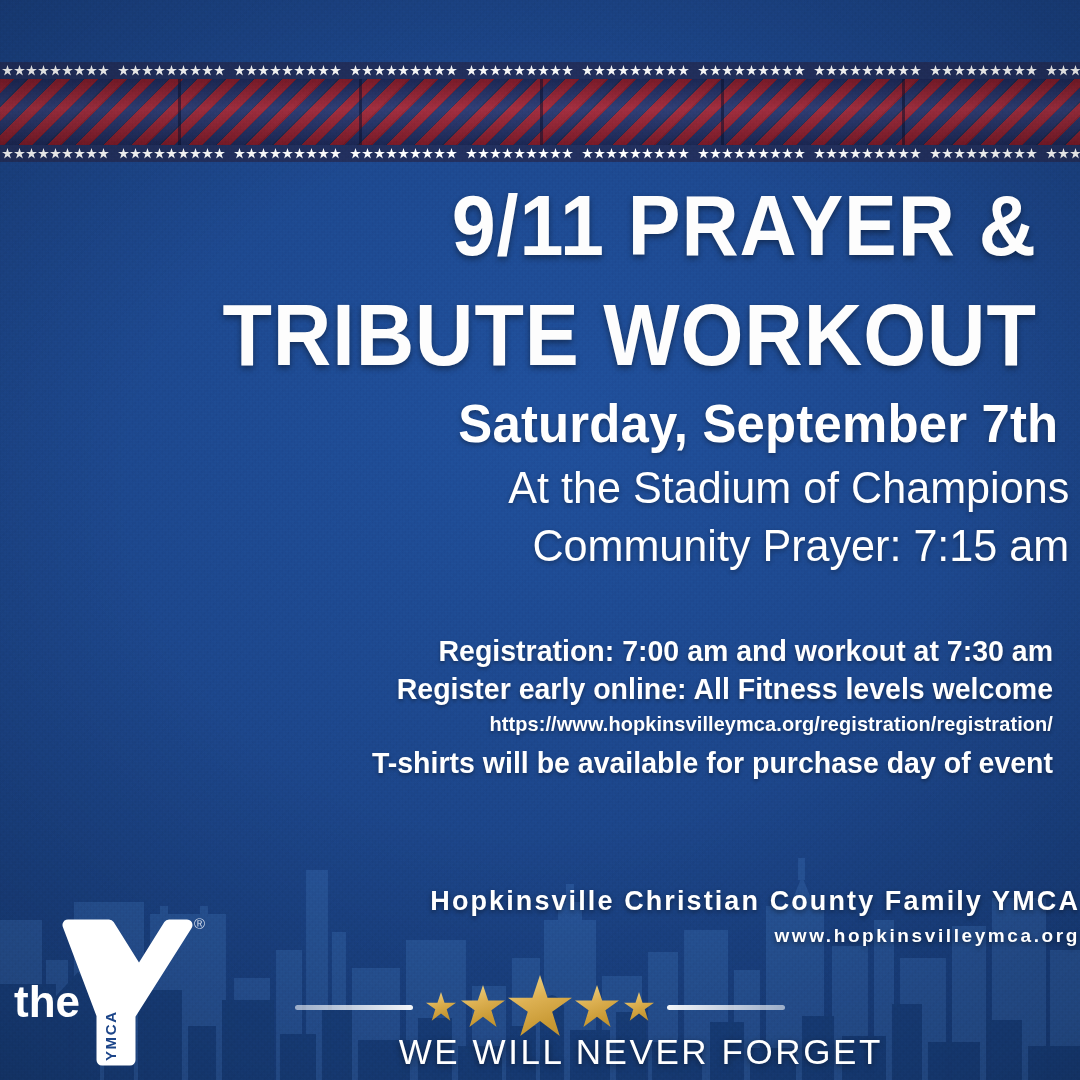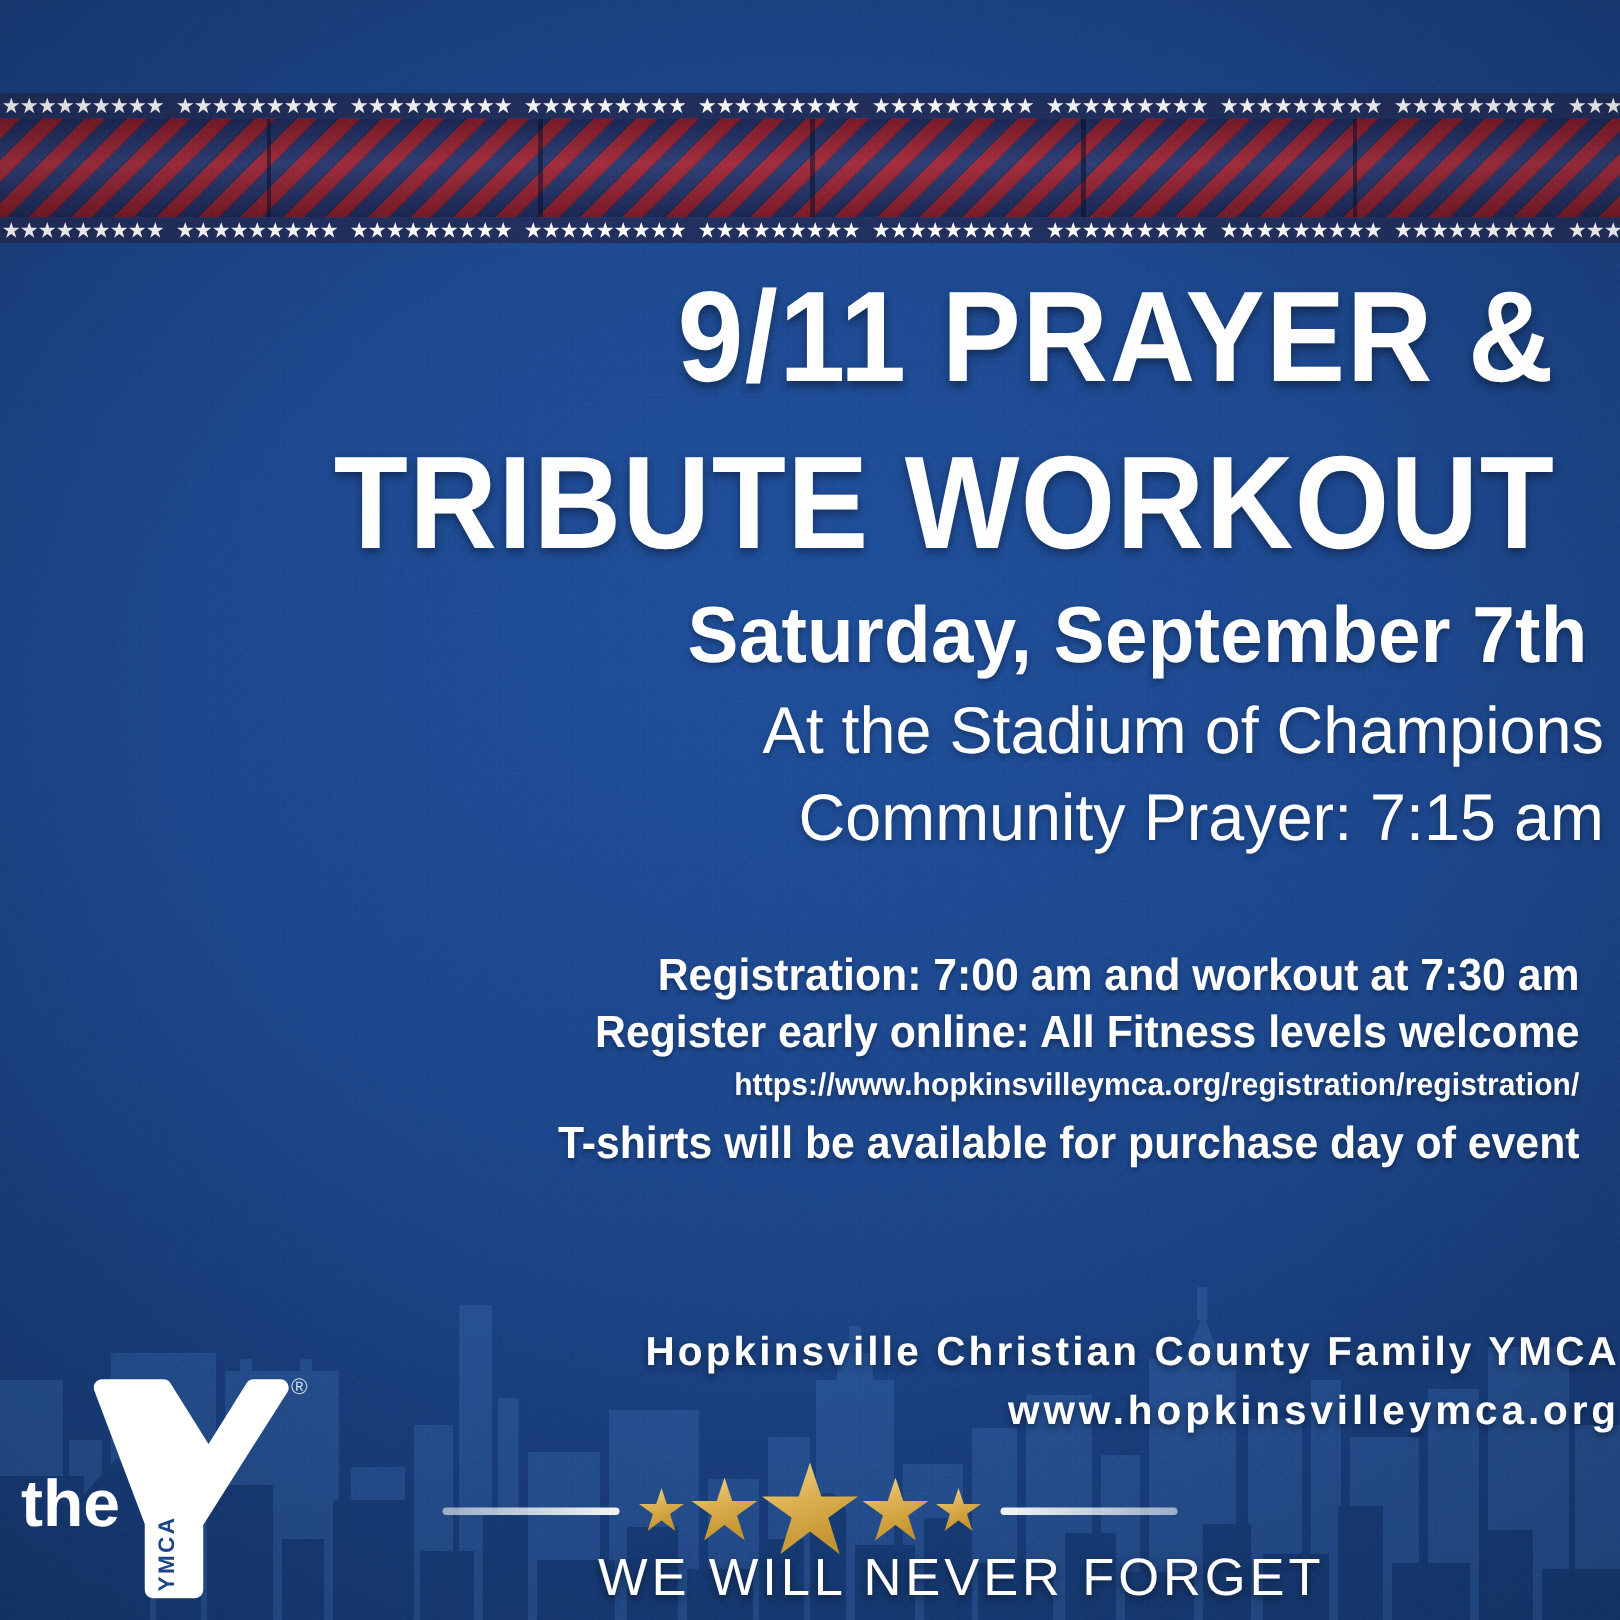--- a/index.html
+++ b/index.html
@@ -160,21 +160,21 @@
     font-weight:bold;
     font-size:27px;
     letter-spacing:2.1px;
     text-shadow:0 2px 5px rgba(0,0,0,.45);
     padding-left:16px;
   }
   .org-url {
     position:absolute; top:925px; left:0; width:1080px;
     font-family:"Liberation Sans Narrow","Liberation Sans", sans-serif;
     font-weight:bold;
-    font-size:27px;
+    font-size:19px;
     letter-spacing:2.6px;
     text-shadow:0 2px 5px rgba(0,0,0,.45);
   }
 
   
   .divider {
     position:absolute; top:978px; left:0; width:1080px;
     height:58px;
     display:flex; align-items:center; justify-content:center;
   }

